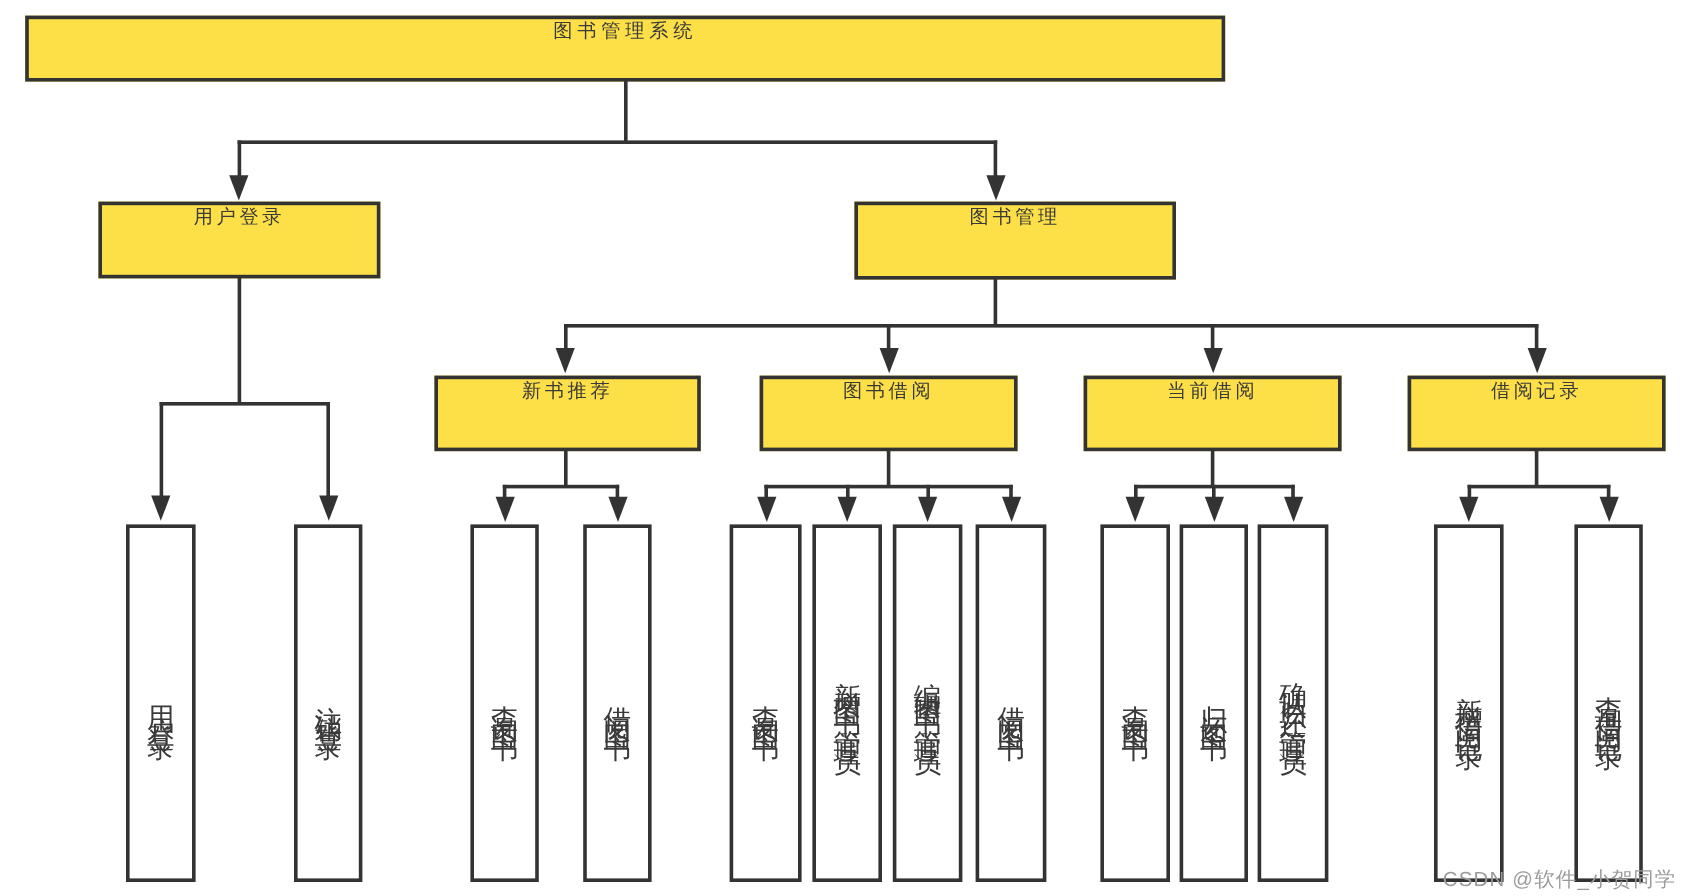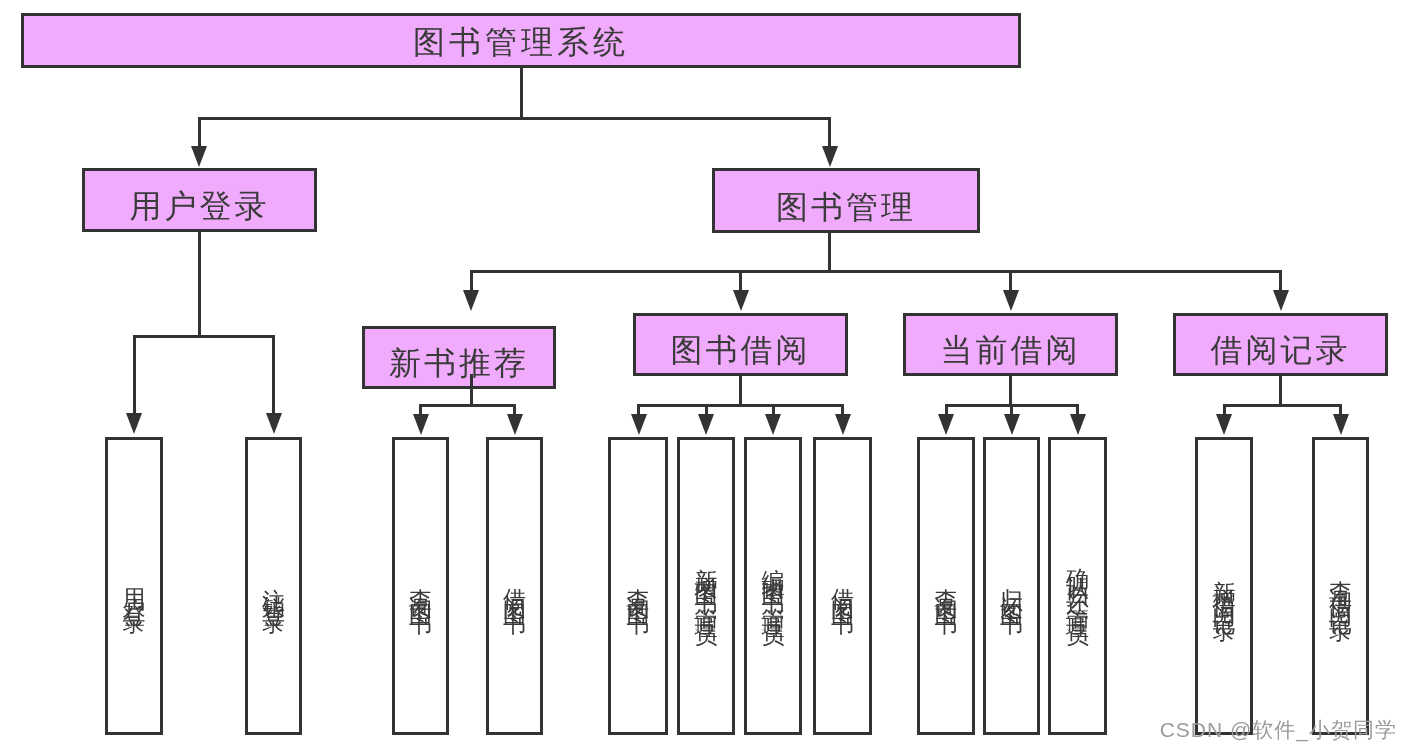--- a/index.html
+++ b/index.html
@@ -8,42 +8,42 @@
     --watermark:#9b9b9b;
     --background:#ffffff;
   }
   html,body{margin:0;padding:0;background:var(--background);}
   .canvas{
     position:relative;width:1405px;height:747px;background:var(--background);
     font-family:"Liberation Sans","DejaVu Sans",sans-serif;overflow:hidden;
   }
   .node{
     position:absolute;box-sizing:border-box;border:3px solid var(--line);
-    background:#f0abfc;display:flex;align-items:flex-end;justify-content:center;
-    color:var(--text);font-size:32px;letter-spacing:3px;white-space:nowrap;
+    background:#fde047;display:flex;align-items:flex-start;justify-content:center;
+    color:var(--text);font-size:16px;letter-spacing:3px;white-space:nowrap;
   }
   .node.title{letter-spacing:4px;}
   .leaf{
     position:absolute;box-sizing:border-box;border:3px solid var(--line);
     background:#fff;display:flex;align-items:center;justify-content:center;
     top:437px;height:298px;color:var(--text);
   }
   .leaf span{
     writing-mode:vertical-rl;text-orientation:mixed;font-size:23px;
     letter-spacing:8px;color:var(--text);white-space:nowrap;line-height:1;
   }
   .vl{position:absolute;width:3px;background:var(--line);}
   .hl{position:absolute;height:3px;background:var(--line);}
   .ah{
     position:absolute;width:0;height:0;
     border-left:8px solid transparent;border-right:8px solid transparent;
     border-top:21px solid var(--line);
   }
   .watermark{
-    position:absolute;right:8px;bottom:3px;font-size:21px;letter-spacing:1px;
+    position:absolute;right:8px;bottom:3px;font-size:17px;letter-spacing:1px;
     color:var(--watermark);z-index:5;
   }
 </style>
 </head>
 <body>
 
 <div class="canvas">
 
   <div class="node title" style="left:21px;top:13px;width:1000px;height:55px">
     <span>图书管理系统</span>
@@ -74,21 +74,21 @@
   <div class="hl" style="left:469.5px;top:270px;width:812px"></div>
   <div class="vl" style="left:469.5px;top:270px;height:22px"></div>
   <div class="ah" style="left:463px;top:290px"></div>
   <div class="vl" style="left:739px;top:270px;height:22px"></div>
   <div class="ah" style="left:732.5px;top:290px"></div>
   <div class="vl" style="left:1009px;top:270px;height:22px"></div>
   <div class="ah" style="left:1002.5px;top:290px"></div>
   <div class="vl" style="left:1279px;top:270px;height:22px"></div>
   <div class="ah" style="left:1272.5px;top:290px"></div>
 
-  <div class="node" style="left:362px;top:326px;width:194px;height:63px">
+  <div class="node" style="left:362px;top:313px;width:222px;height:63px">
     <span>新书推荐</span>
   </div>
   <div class="node" style="left:633px;top:313px;width:215px;height:63px">
     <span>图书借阅</span>
   </div>
   <div class="node" style="left:903px;top:313px;width:215px;height:63px">
     <span>当前借阅</span>
   </div>
   <div class="node" style="left:1173px;top:313px;width:215px;height:63px">
     <span>借阅记录</span>

